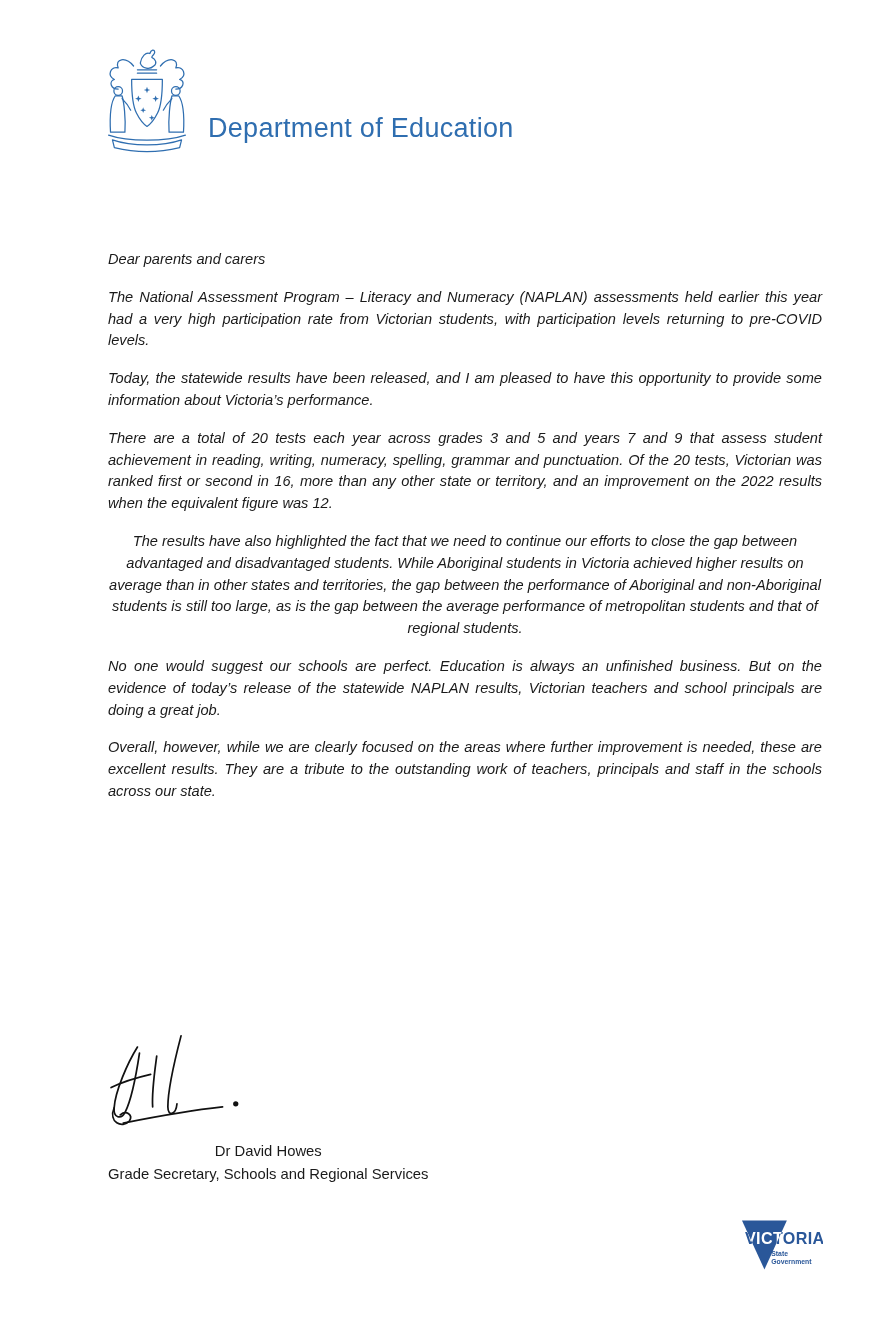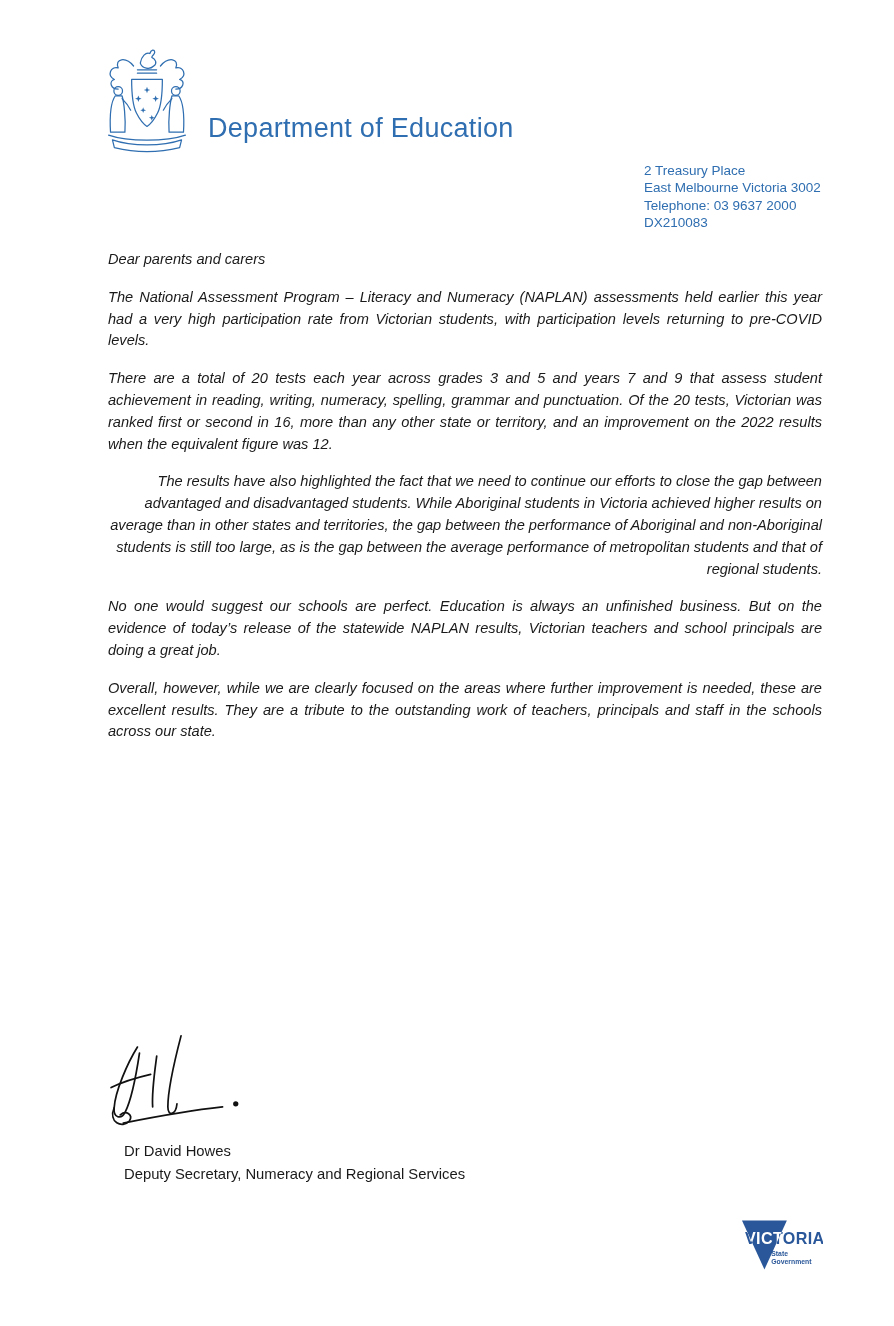--- a/index.html
+++ b/index.html
@@ -27,25 +27,25 @@
     position:absolute;left:644px;top:162px;
     font-size:13.5px;line-height:17.3px;
     color:var(--brand);
   }
   .letter-body{
     position:absolute;left:108px;top:249px;width:714px;
     font-size:14.6px;line-height:21.8px;color:var(--ink);font-style:italic;
   }
   .salutation{margin:0 0 16px 0;}
   p.para{margin:8px 0 16px 0;text-align:justify;}
-  p.para.ragged{text-align:right;}
+  p.para.ragged{text-align:center;}
   .sig-image{position:absolute;left:103px;top:1028px;width:152px;height:108px;}
   .signoff{
-    position:absolute;left:124px;top:1140px;
-    font-size:14.8px;line-height:22.6px;color:var(--ink);
+    position:absolute;left:108px;top:1140px;
+    font-size:14.8px;line-height:22.6px;color:var(--ink);text-align:center;
   }
   .footer-logo{position:absolute;left:741px;top:1213px;width:82px;height:62px;}
 </style>
 </head>
 <body>
 
 <div class="page">
 
   <svg class="coat" viewBox="0 0 100 115" aria-hidden="true">
     <g stroke="#2f6eb0" fill="none" stroke-width="1.3" stroke-linecap="round" stroke-linejoin="round">
@@ -74,51 +74,46 @@
       <path transform="translate(50,45)" d="M0,-3.4 L0.9,-0.9 3.4,0 0.9,0.9 0,3.4 -0.9,0.9 -3.4,0 -0.9,-0.9 Z"></path>
       <path transform="translate(41,54)" d="M0,-3.4 L0.9,-0.9 3.4,0 0.9,0.9 0,3.4 -0.9,0.9 -3.4,0 -0.9,-0.9 Z"></path>
       <path transform="translate(59,54)" d="M0,-3.4 L0.9,-0.9 3.4,0 0.9,0.9 0,3.4 -0.9,0.9 -3.4,0 -0.9,-0.9 Z"></path>
       <path transform="translate(46,66)" d="M0,-3 L0.8,-0.8 3,0 0.8,0.8 0,3 -0.8,0.8 -3,0 -0.8,-0.8 Z"></path>
       <path transform="translate(55,74)" d="M0,-3 L0.8,-0.8 3,0 0.8,0.8 0,3 -0.8,0.8 -3,0 -0.8,-0.8 Z"></path>
     </g>
   </svg>
 
   <div class="wordmark">Department of Education</div>
 
-  <div class="address">
-    <div>2 Treasury Place</div>
-    <div>East Melbourne Victoria 3002</div>
-    <div>Telephone: 03 9637 2000</div>
-    <div>DX210083</div>
-  </div>
 
   <div class="letter-body">
     <p class="salutation">Dear parents and carers</p>
     <p class="para">The National Assessment Program – Literacy and Numeracy (NAPLAN) assessments held earlier this year had a very high participation rate from Victorian students, with participation levels returning to pre-COVID levels.</p>
+    <p class="para">Today, the statewide results have been released, and I am pleased to have this opportunity to provide some information about Victoria’s performance.</p>
     <p class="para">There are a total of 20 tests each year across grades 3 and 5 and years 7 and 9 that assess student achievement in reading, writing, numeracy, spelling, grammar and punctuation. Of the 20 tests, Victorian was ranked first or second in 16, more than any other state or territory, and an improvement on the 2022 results when the equivalent figure was 12.</p>
     <p class="para ragged">The results have also highlighted the fact that we need to continue our efforts to close the gap between advantaged and disadvantaged students. While Aboriginal students in Victoria achieved higher results on average than in other states and territories, the gap between the performance of Aboriginal and non-Aboriginal students is still too large, as is the gap between the average performance of metropolitan students and that of regional students.</p>
     <p class="para">No one would suggest our schools are perfect. Education is always an unfinished business. But on the evidence of today’s release of the statewide NAPLAN results, Victorian teachers and school principals are doing a great job.</p>
     <p class="para">Overall, however, while we are clearly focused on the areas where further improvement is needed, these are excellent results. They are a tribute to the outstanding work of teachers, principals and staff in the schools across our state.</p>
   </div>
 
   <svg class="sig-image" viewBox="0 0 150 105" aria-hidden="true">
     <g stroke="#111111" fill="none" stroke-width="1.7" stroke-linecap="round">
       <path d="M34,18 C24,34 12,62 11,78 C10,88 18,90 22,82 C28,70 33,44 36,24"></path>
       <path d="M11,78 C5,92 19,99 26,91 C30,85 23,80 17,85"></path>
       <path d="M8,58 C20,52 34,48 47,45"></path>
       <path d="M53,27 C51,42 48,62 49,77"></path>
       <path d="M77,7 C71,30 64,58 64,77 C64,87 72,85 73,74"></path>
       <path d="M20,93 C50,87 90,80 118,77"></path>
     </g>
     <circle cx="131" cy="74" r="2.6" fill="#111111"></circle>
   </svg>
 
   <div class="signoff">
     <div>Dr David Howes</div>
-    <div>Deputy Secretary, Numeracy and Regional Services</div>
+    <div>Grade Secretary, Schools and Regional Services</div>
   </div>
 
   <svg class="footer-logo" viewBox="0 0 84 62" aria-hidden="true">
     <defs>
       <clipPath id="vic-tri">
           <polygon points="1,7 47,7 24,57"></polygon>
         </clipPath>
     </defs>
     <polygon points="1,7 47,7 24,57" fill="#2a5799"></polygon>
     <text x="4" y="31" font-family="Liberation Sans, sans-serif" font-size="16.5" font-weight="bold" letter-spacing="0.4" fill="#2a5799">VICTORIA</text>

